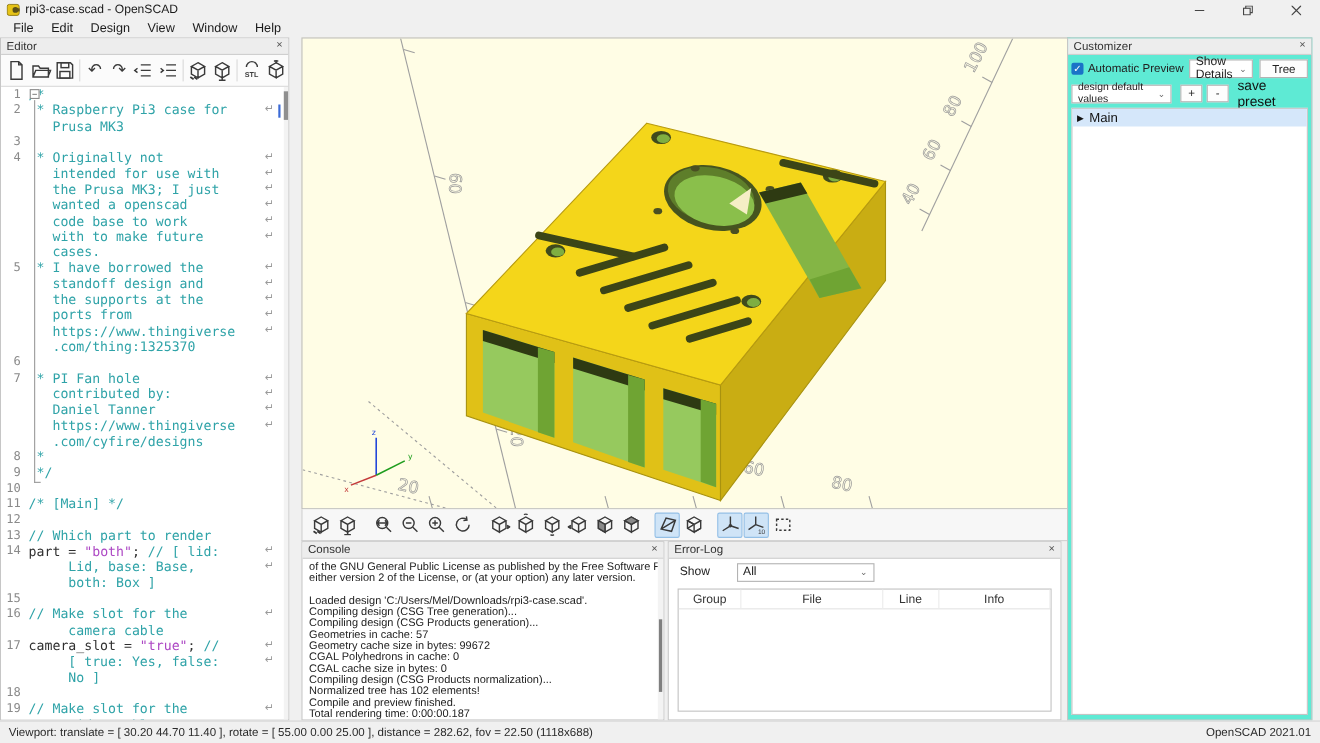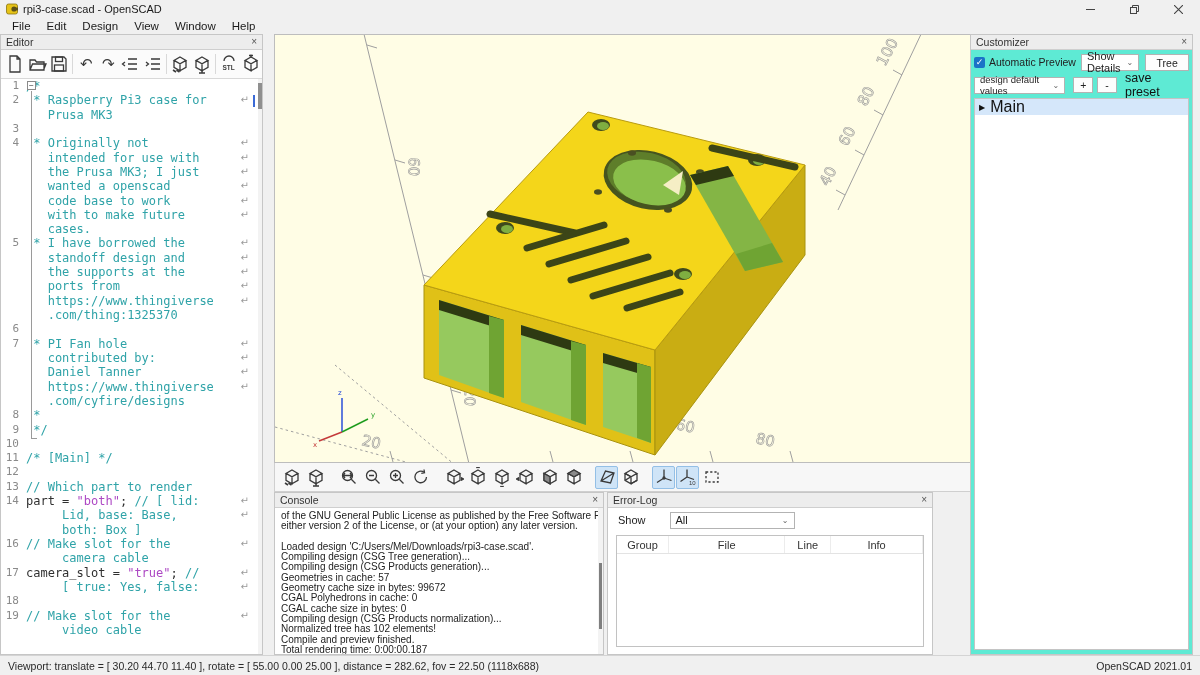--- a/index.html
+++ b/index.html
@@ -48,40 +48,40 @@
   .vpgap { width:9px; }
 
   
   #console { left:274px; top:492px; width:330px; height:163px; }
   #consolebody { position:absolute; left:0; top:15px; right:5px; bottom:0; padding:3px 6px; overflow:hidden; }
   .conline { font-size:10px; line-height:10.3px; color:#222; white-space:pre; }
   #conscroll { position:absolute; right:0; top:15px; width:5px; bottom:0; background:#f3f3f3; }
   #conthumb { position:absolute; right:1px; top:38%; width:3px; height:45%; background:#7f7f7f; }
 
   
-  #errorlog { left:607px; top:492px; width:326px; height:163px; }
+  #errorlog { left:607px; top:492px; width:358px; height:163px; }
   #errfilter { position:absolute; left:0; top:15px; width:100%; height:24px; display:flex; align-items:center; padding-left:10px; }
   #errshowlabel { font-size:11px; color:#222; margin-right:24px; }
   .combo { background:#fff; border:1px solid #b3b3b3; font-size:11px; color:#222; display:flex; align-items:center; justify-content:space-between; padding:0 5px; height:17px; }
   .combo .carret { font-size:8px; color:#666; margin-left:6px; }
   #errtable { position:absolute; left:8px; right:8px; top:42px; bottom:7px; border:1px solid #c2c2c2; background:#fff; }
   #errheadrow { display:flex; height:18px; border-bottom:1px solid #e3e3e3; }
   .errcol { font-size:11px; color:#333; text-align:center; line-height:18px; border-right:1px solid #ececec; }
 
   
   #customizer { left:970px; top:34px; width:223px; height:621px; background:#5eead4; border:1px solid #c6c6c6; }
   #custrow1 { position:absolute; left:0; top:17px; width:100%; height:20px; display:flex; align-items:center; padding:0 3px; }
   #custrow2 { position:absolute; left:0; top:40px; width:100%; height:20px; display:flex; align-items:center; padding:0 3px; }
   .chk { width:11px; height:11px; background:#1a73c7; border-radius:2px; color:#fff; font-size:9px; line-height:11px; text-align:center; margin-right:4px; flex:none; }
   #autoprev { font-size:10.5px; color:#222; margin-right:5px; white-space:nowrap; }
   .btn { background:#fdfdfd; border:1px solid #b3b3b3; font-size:10.5px; color:#222; text-align:center; }
   #custlist { position:absolute; left:3px; right:3px; top:63px; bottom:4px; background:#fff; border:1px solid #c4c4c4; }
   #mainrow { height:16px; background:#d5e7fa; display:flex; align-items:center; padding-left:4px; }
   #maintri { font-size:8px; color:#111; margin-right:5px; }
-  #mainlabel { font-size:16px; color:#111; }
+  #mainlabel { font-size:12px; color:#111; }
 
   
   #statusbar { position:absolute; left:0; top:655px; width:1200px; height:20px; background:#f0f0f0; border-top:1px solid #d4d4d4; display:flex; align-items:center; justify-content:space-between; padding:0 8px; }
   .statustext { font-size:10.5px; color:#2a2a2a; }
 
   svg { display:block; }
   .icon-txt { font-family:"DejaVu Sans", sans-serif; font-size:15px; color:#3a3a3a; line-height:1; }
 </style>
 </head>
 <body>
@@ -236,24 +236,26 @@
           <div class="crow"><span class="ln"></span><span class="ctext"><span class="c">   .com/cyfire/designs</span></span></div>
           <div class="crow"><span class="ln">8</span><span class="ctext"><span class="c"> *</span></span></div>
           <div class="crow"><span class="ln">9</span><span class="ctext"><span class="c"> */</span></span></div>
           <div class="crow"><span class="ln">10</span><span class="ctext"></span></div>
           <div class="crow"><span class="ln">11</span><span class="ctext"><span class="c">/* [Main] */</span></span></div>
           <div class="crow"><span class="ln">12</span><span class="ctext"></span></div>
           <div class="crow"><span class="ln">13</span><span class="ctext"><span class="c">// Which part to render</span></span></div>
           <div class="crow"><span class="ln">14</span><span class="ctext"><span class="k">part = </span><span class="s">"both"</span><span class="k">; </span><span class="c">// [ lid:</span></span><span class="wrapmark">↵</span></div>
           <div class="crow"><span class="ln"></span><span class="ctext"><span class="c">     Lid, base: Base,</span></span><span class="wrapmark">↵</span></div>
           <div class="crow"><span class="ln"></span><span class="ctext"><span class="c">     both: Box ]</span></span></div>
+          <div class="crow"><span class="ln">15</span><span class="ctext"></span></div>
           <div class="crow"><span class="ln">16</span><span class="ctext"><span class="c">// Make slot for the</span></span><span class="wrapmark">↵</span></div>
           <div class="crow"><span class="ln"></span><span class="ctext"><span class="c">     camera cable</span></span></div>
           <div class="crow"><span class="ln">17</span><span class="ctext"><span class="k">camera_slot = </span><span class="s">"true"</span><span class="k">; </span><span class="c">//</span></span><span class="wrapmark">↵</span></div>
           <div class="crow"><span class="ln"></span><span class="ctext"><span class="c">     [ true: Yes, false:</span></span><span class="wrapmark">↵</span></div>
+          <div class="crow"><span class="ln"></span><span class="ctext"><span class="c">     No ]</span></span></div>
           <div class="crow"><span class="ln">18</span><span class="ctext"></span></div>
           <div class="crow"><span class="ln">19</span><span class="ctext"><span class="c">// Make slot for the</span></span><span class="wrapmark">↵</span></div>
           <div class="crow"><span class="ln"></span><span class="ctext"><span class="c">     video cable</span></span></div>
         </div>
       <div id="foldguide"></div>
       <div id="foldbox">−</div>
       <div id="edcaret"></div>
       <div id="edscroll">
           <div id="edthumb"></div>
         </div>

